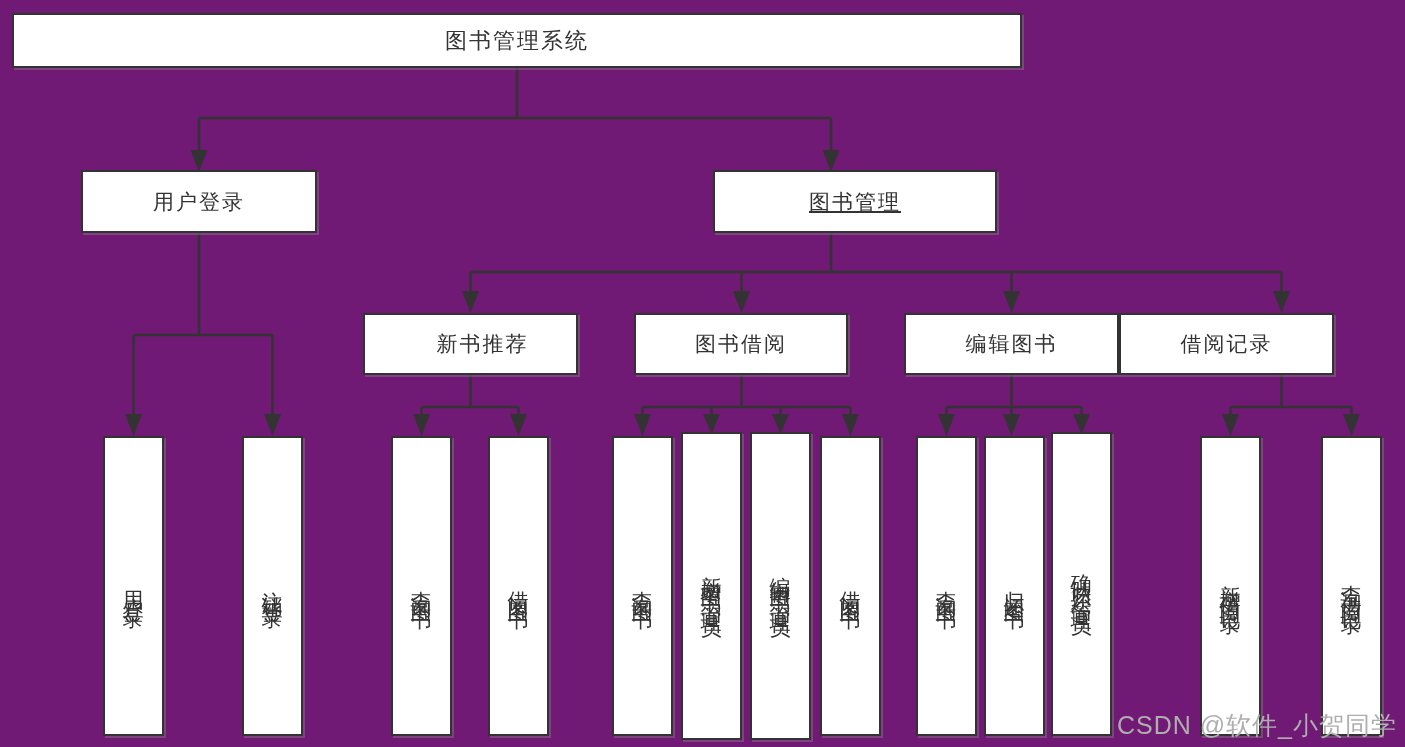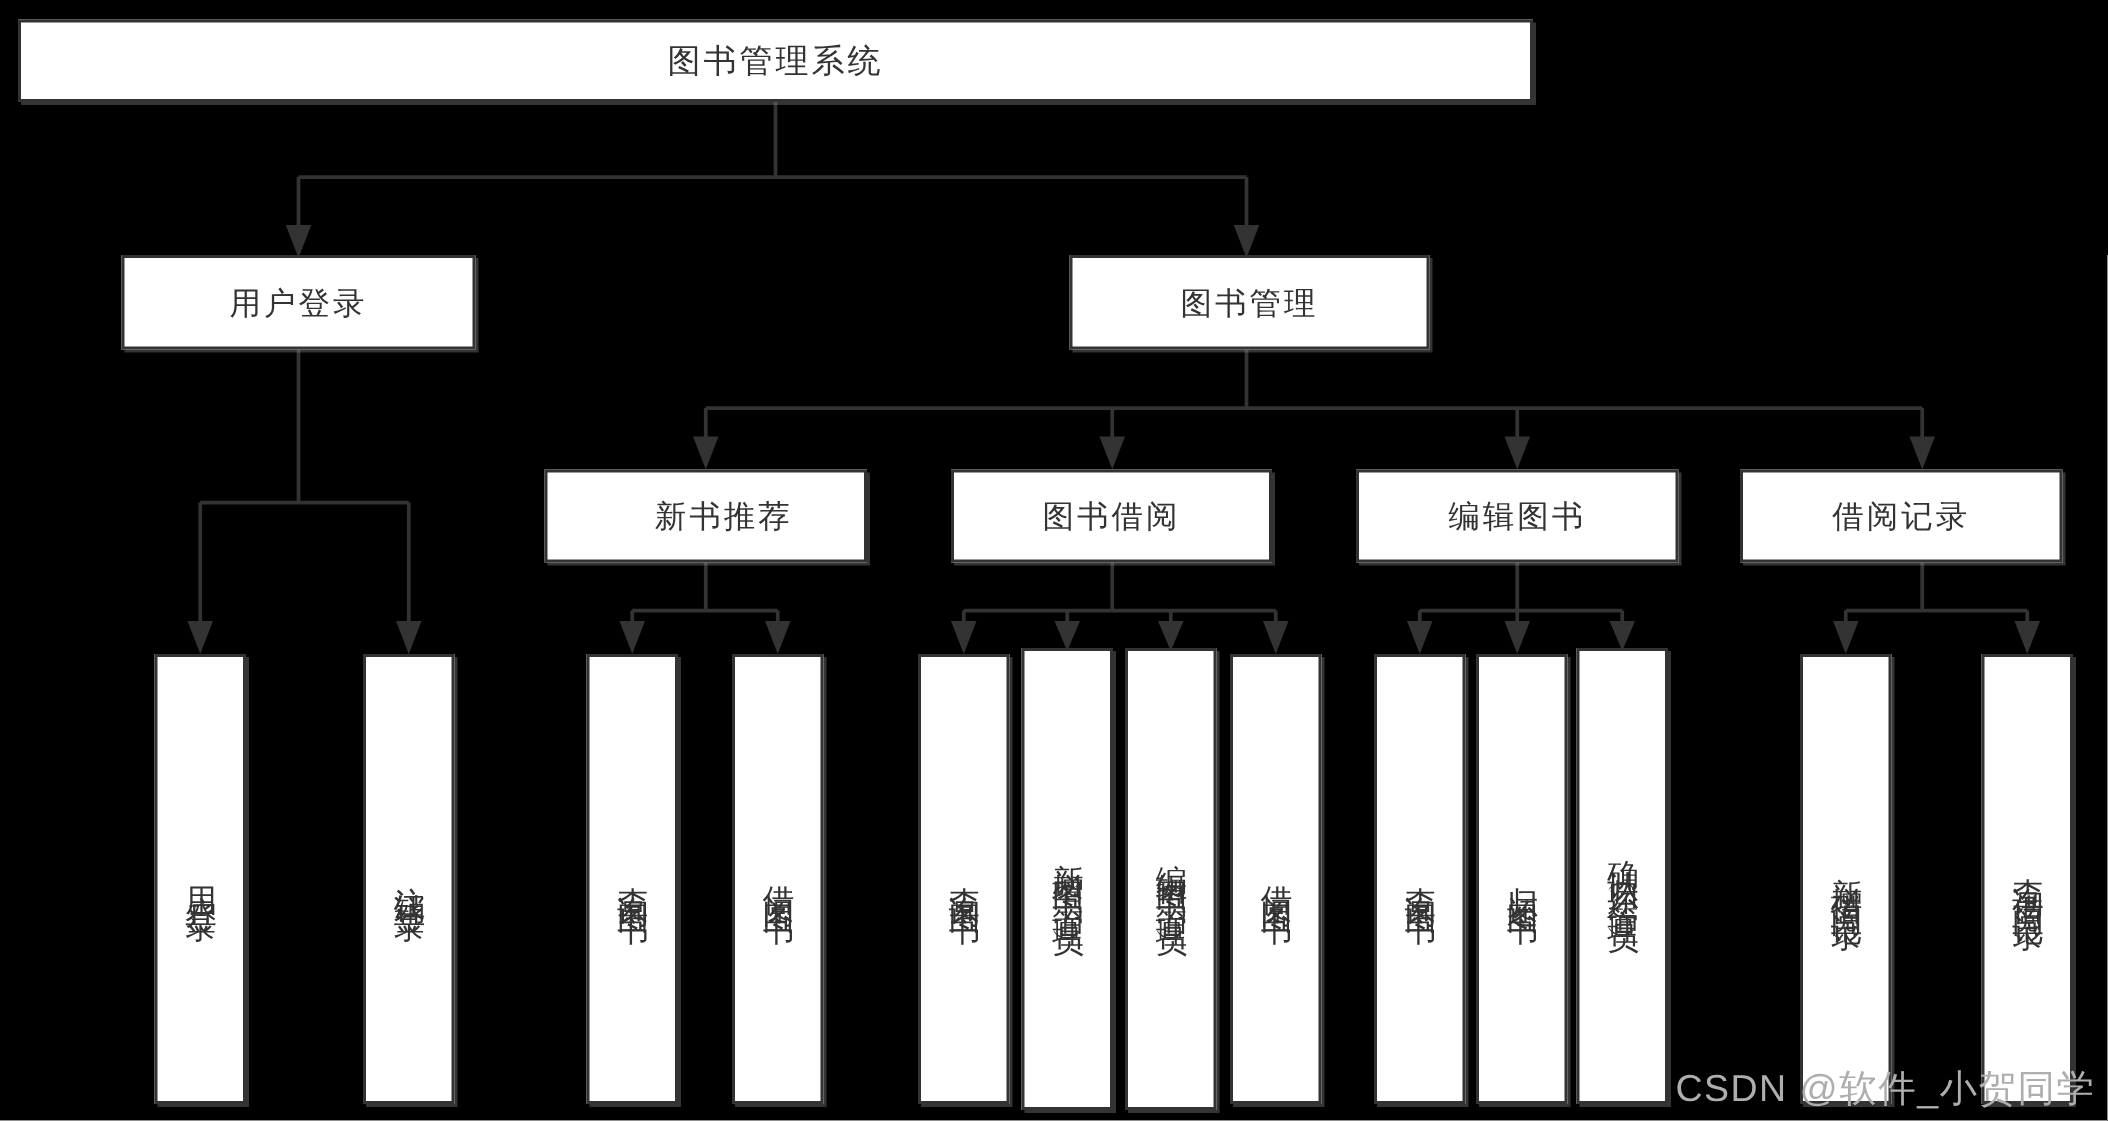--- a/index.html
+++ b/index.html
@@ -1,20 +1,20 @@
 <!DOCTYPE html>
 <html><head>
 <meta charset="utf-8">
 <style>
   html, body { margin: 0; padding: 0; background: #ffffff; }
   .canvas {
     position: relative;
     width: 1405px;
     height: 747px;
-    background: #000000;
+    background: #701a75;
     overflow: hidden;
     font-family: "Liberation Sans", sans-serif;
   }
   svg.edges {
     position: absolute;
     left: 0; top: 0;
     width: 1405px; height: 747px;
     z-index: 1;
   }
   .node {
@@ -111,34 +111,34 @@
     </g>
   </svg>
 
   <div class="node hbox rootbox" style="left:12px; top:13px; width:1010px; height:55px;">
     <span>图书管理系统</span>
   </div>
 
   <div class="node hbox" style="left:81px; top:170px; width:236px; height:63px;">
     <span>用户登录</span>
   </div>
-  <div class="node hbox" style="left:713px; top:170px; width:240px; height:63px;">
+  <div class="node hbox" style="left:713px; top:170px; width:284px; height:63px;text-decoration:underline;">
     <span>图书管理</span>
   </div>
 
   <div class="node hbox" style="left:363px; top:313px; width:215px; height:62px;padding-left:24px;">
     <span>新书推荐</span>
   </div>
   <div class="node hbox" style="left:634px; top:313px; width:214px; height:62px;">
     <span>图书借阅</span>
   </div>
   <div class="node hbox" style="left:904px; top:313px; width:215px; height:62px;">
     <span>编辑图书</span>
   </div>
-  <div class="node hbox" style="left:1160px; top:313px; width:215px; height:62px;">
+  <div class="node hbox" style="left:1119px; top:313px; width:215px; height:62px;">
     <span>借阅记录</span>
   </div>
 
   <div class="node vbox" style="left:103px; top:436px; width:61px; height:300px;">
     <span>用户登录</span>
   </div>
   <div class="node vbox" style="left:242px; top:436px; width:61px; height:300px;">
     <span>注销登录</span>
   </div>
 

